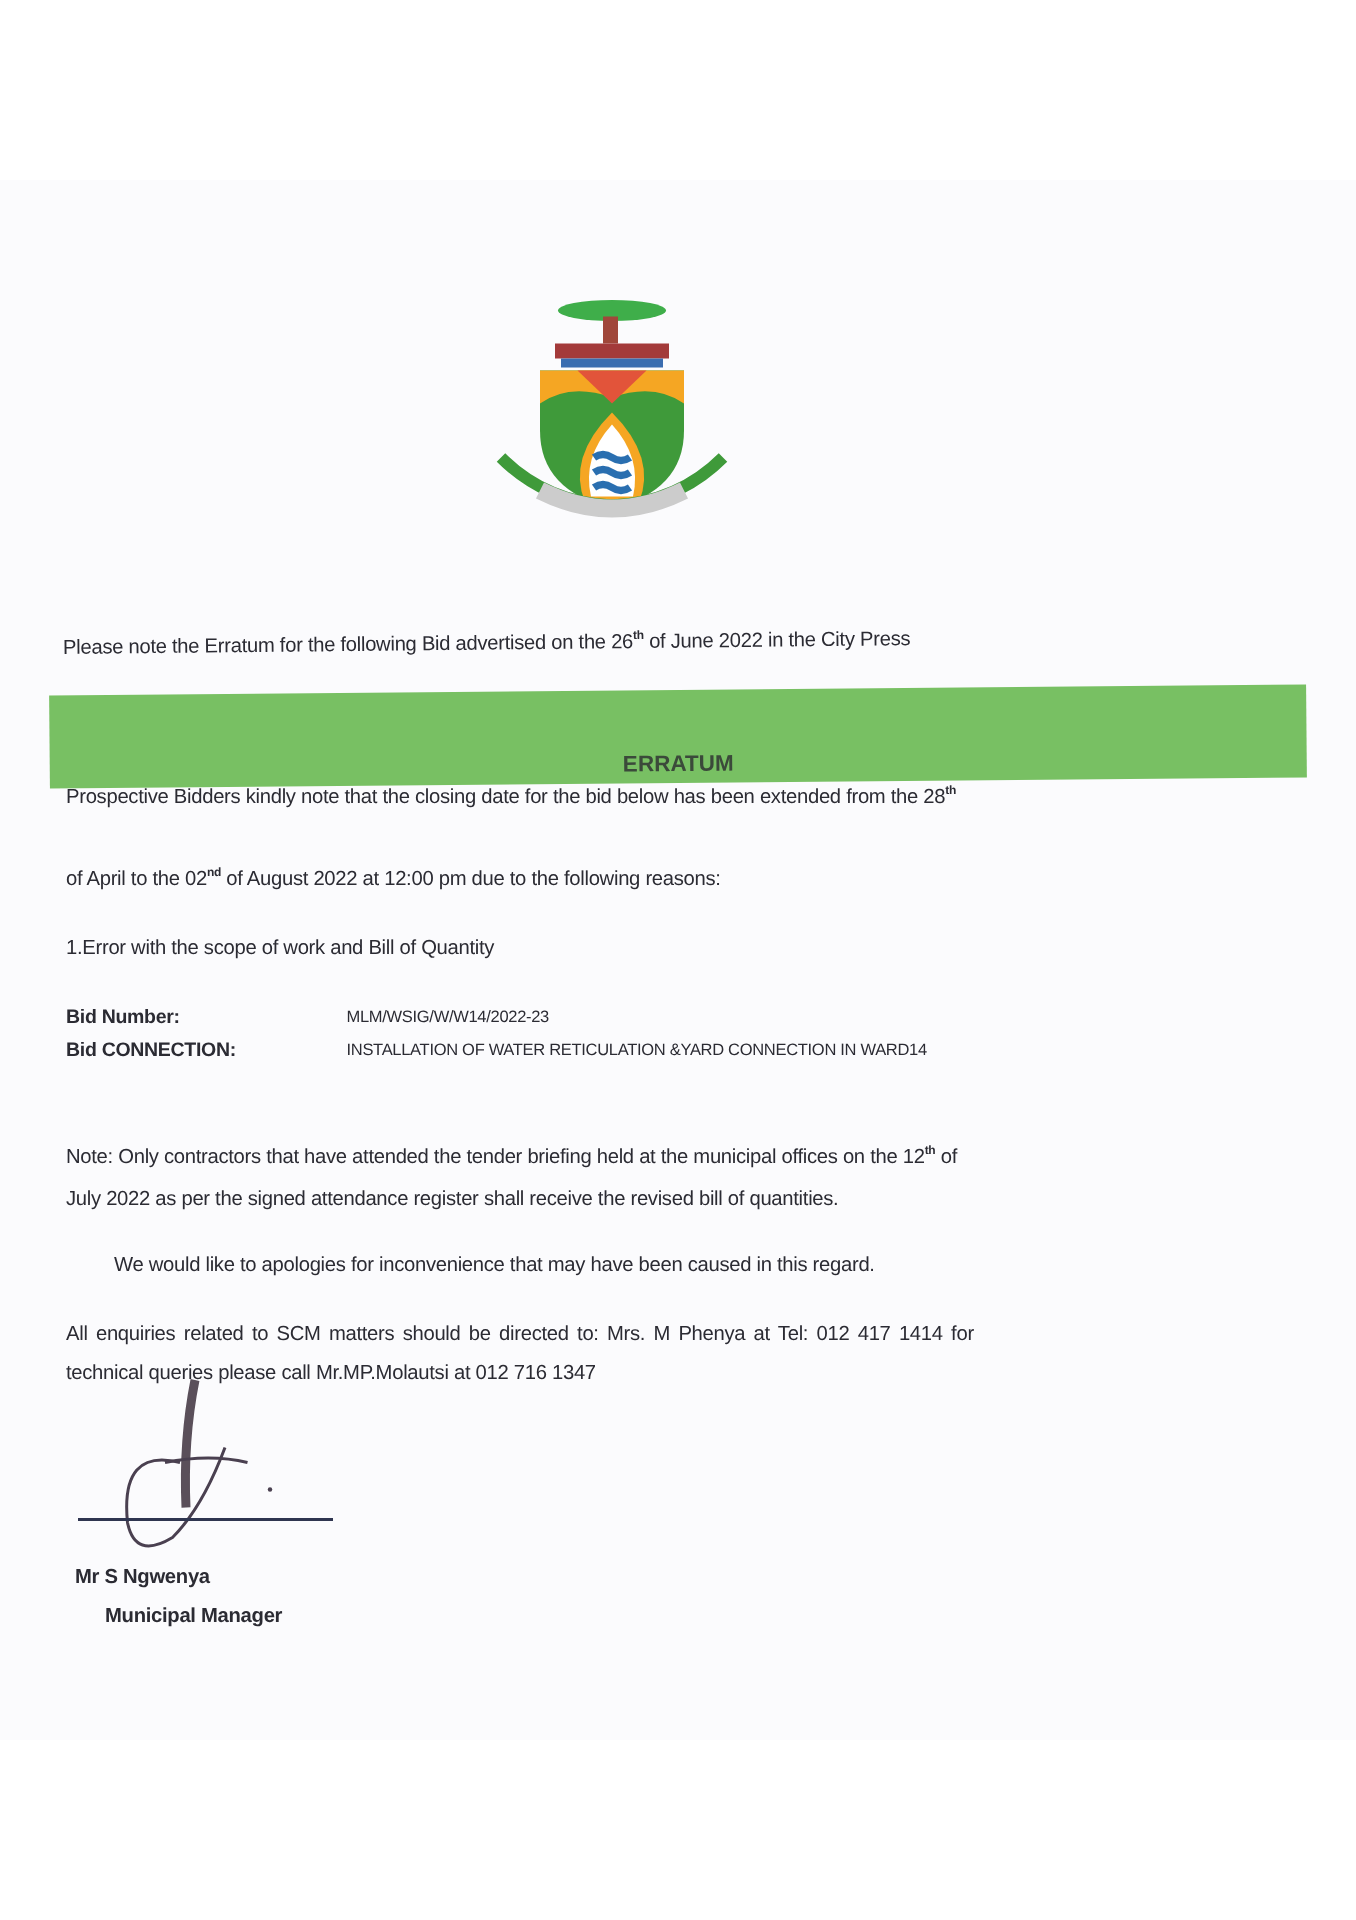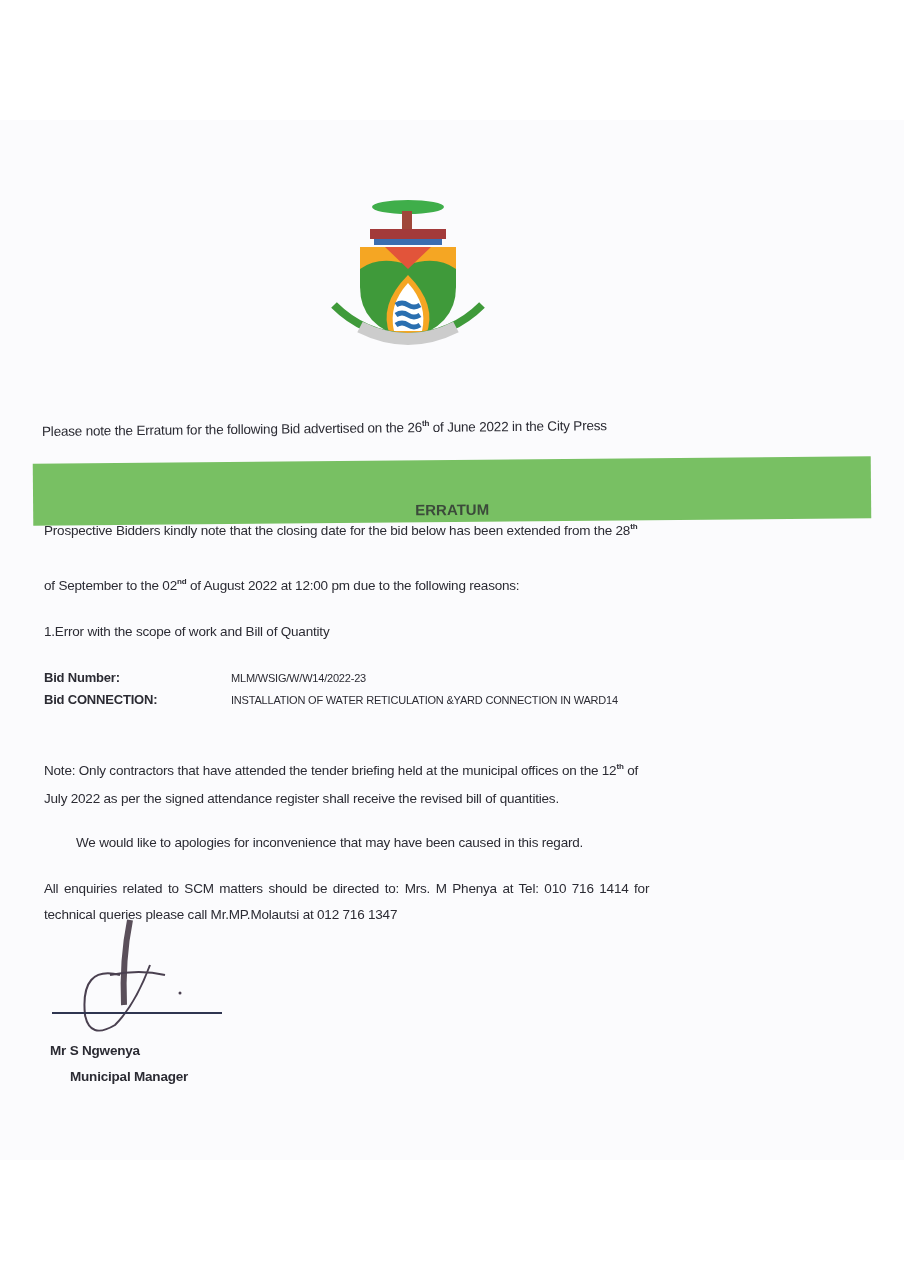--- a/index.html
+++ b/index.html
@@ -53,35 +53,35 @@
   <path d="M30 132 q48 24 96 0" stroke="#cccccc" stroke-width="12" fill="none"></path>
 </svg>
 
 <div class="t intro"><span>Please note the Erratum for the following Bid advertised on the 26</span><sup>th</sup><span> of June 2022 in the City Press</span></div>
 
 <div class="banner">
   <div class="banner-label">ERRATUM</div>
 </div>
 
 <div class="t" style="left:44px; top:522px;"><span>Prospective Bidders kindly note that the closing date for the bid below has been extended from the 28</span><sup>th</sup></div>
-<div class="t" style="left:44px; top:577px;"><span>of September to the 02</span><sup>nd</sup><span> of August 2022 at 12:00 pm due to the following reasons:</span></div>
+<div class="t" style="left:44px; top:577px;"><span>of April to the 02</span><sup>nd</sup><span> of August 2022 at 12:00 pm due to the following reasons:</span></div>
 
 <div class="t" style="left:44px; top:623px;">1.Error with the scope of work and Bill of Quantity</div>
 
 <div class="t bidlabel" style="left:44px; top:669px;">Bid Number:</div>
 <div class="t bidval" style="left:231px; top:669px;">MLM/WSIG/W/W14/2022-23</div>
 <div class="t bidlabel" style="left:44px; top:691px;">Bid CONNECTION:</div>
 <div class="t bidval" style="left:231px; top:691px;">INSTALLATION OF WATER RETICULATION &amp;YARD CONNECTION IN WARD14</div>
 
 <div class="t" style="left:44px; top:762px;"><span>Note: Only contractors that have attended the tender briefing held at the municipal offices on the 12</span><sup>th</sup><span> of</span></div>
 <div class="t" style="left:44px; top:790px;">July 2022 as per the signed attendance register shall receive the revised bill of quantities.</div>
 
 <div class="t" style="left:44px; top:834px;margin-left:32px;">We would like to apologies for inconvenience that may have been caused in this regard.</div>
 
-<div class="t" style="left:44px; top:880px; word-spacing:2px;">All enquiries related to SCM matters should be directed to: Mrs. M Phenya at Tel: 010 716 1414 for</div>
+<div class="t" style="left:44px; top:880px; word-spacing:2px;">All enquiries related to SCM matters should be directed to: Mrs. M Phenya at Tel: 012 417 1414 for</div>
 <div class="t" style="left:44px; top:906px;">technical queries please call Mr.MP.Molautsi at 012 716 1347</div>
 
 <svg class="sig" viewBox="0 0 180 120">
   <path d="M80 5 q-8 40 -6 85" stroke="#5a4f5a" stroke-width="6" fill="none"></path>
   <path d="M70 60 q-40 -10 -35 40 q5 25 30 10 q20 -20 35 -60" stroke="#4a4050" stroke-width="2" fill="none"></path>
   <path d="M60 60 q30 -6 55 0" stroke="#4a4050" stroke-width="2" fill="none"></path>
   <circle cx="130" cy="78" r="1.5" fill="#4a4050"></circle>
   <line x1="2" y1="98" x2="172" y2="98" stroke="#2f3550" stroke-width="2"></line>
 </svg>
 

